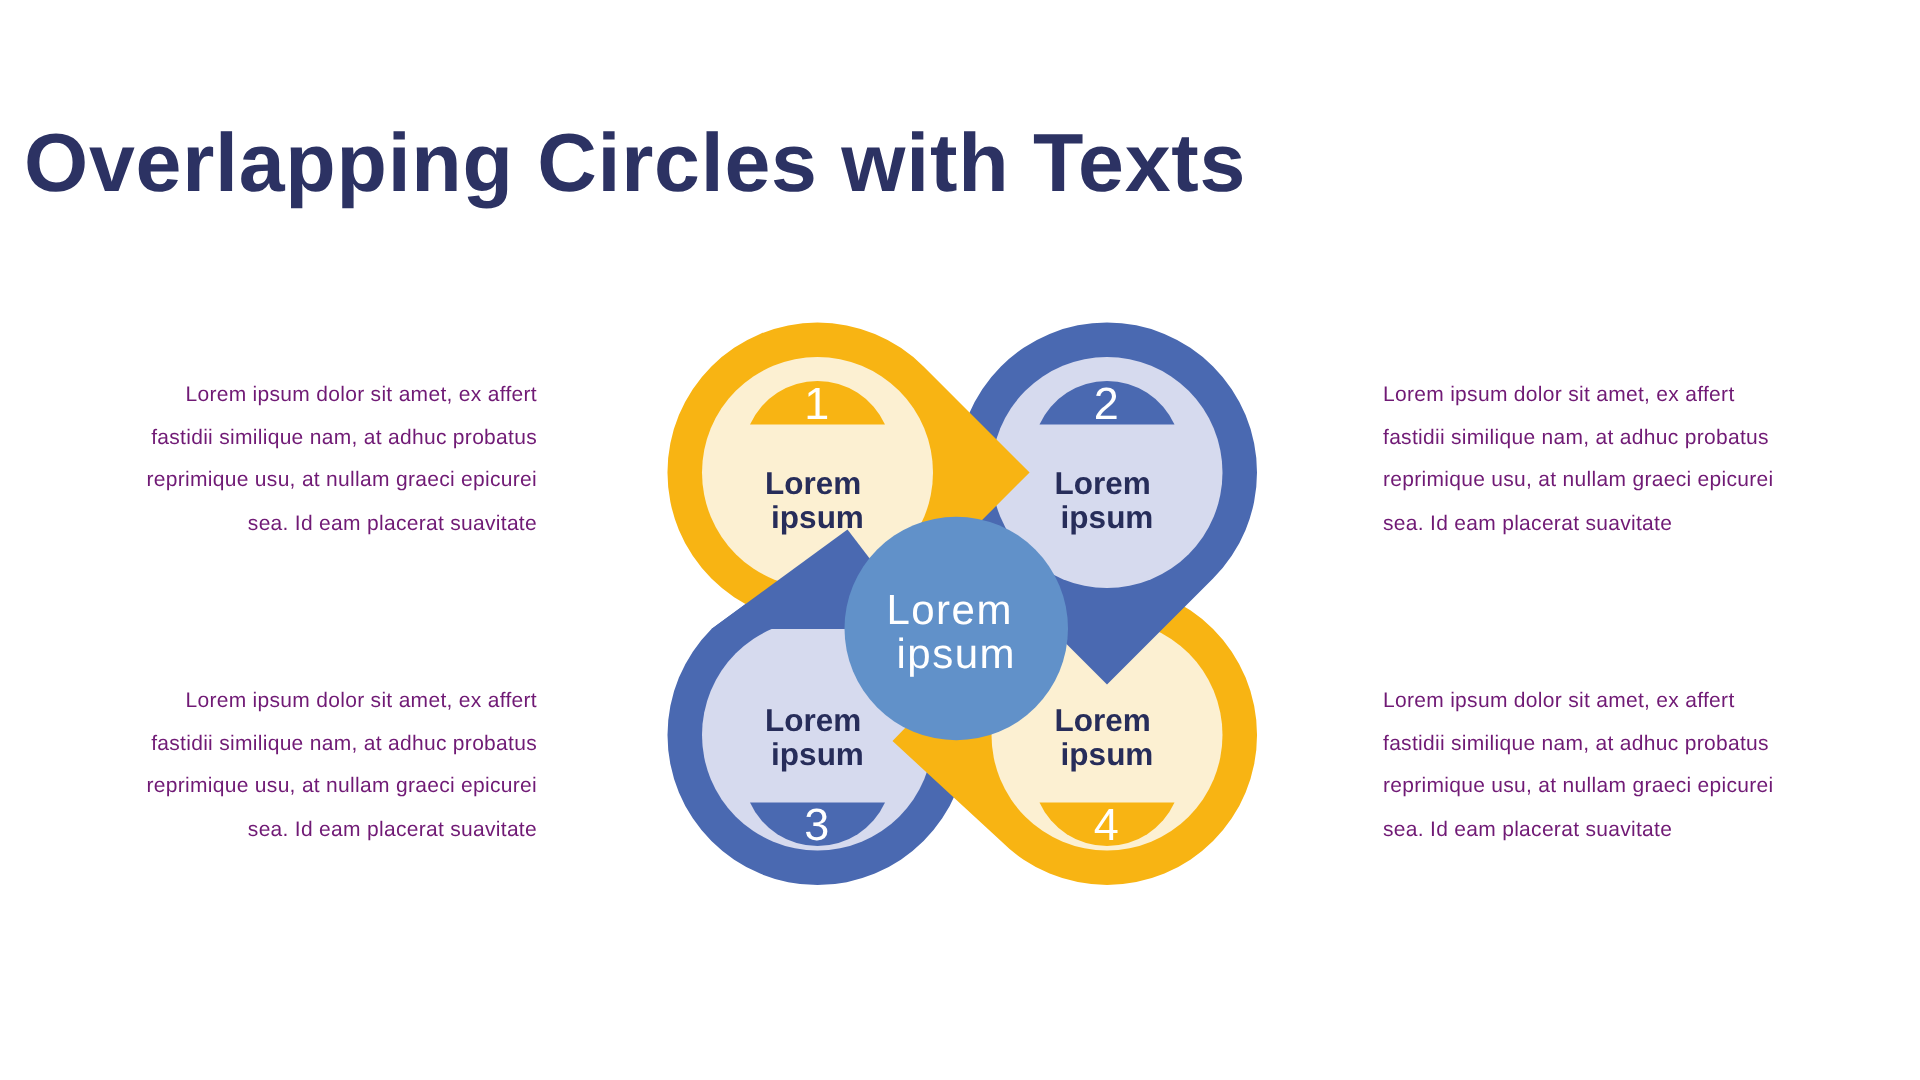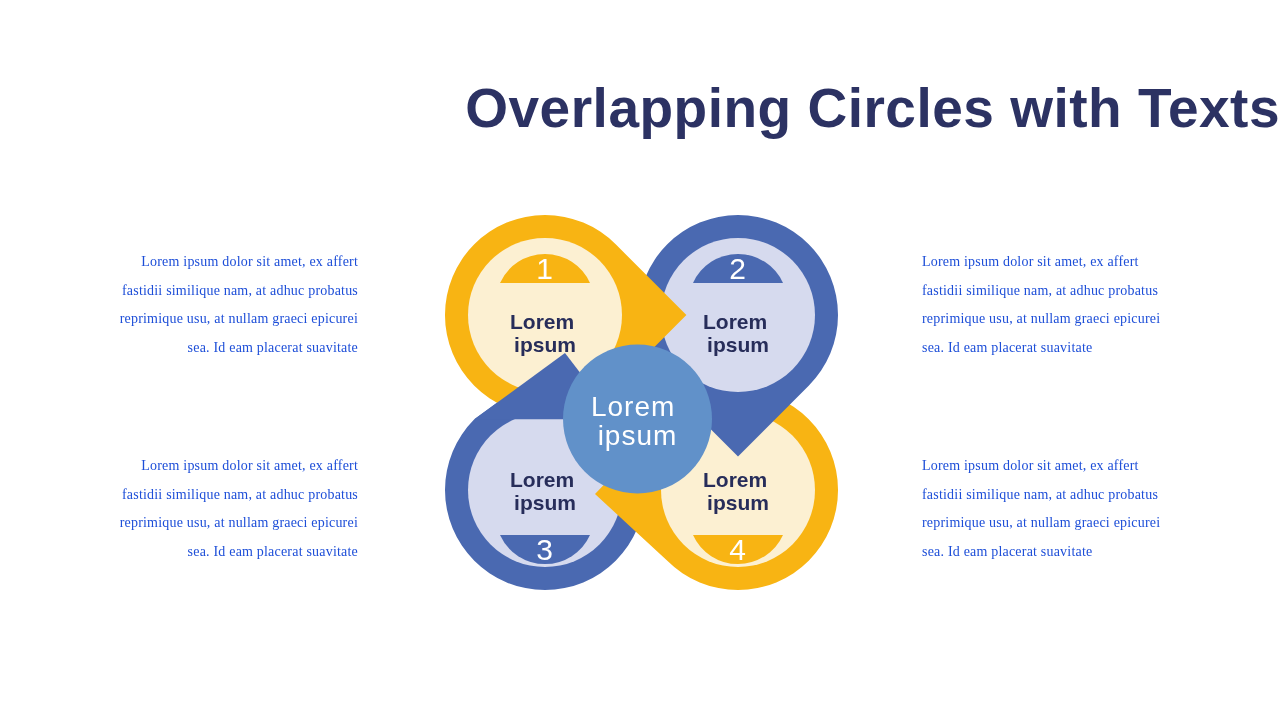--- a/index.html
+++ b/index.html
@@ -8,36 +8,35 @@
     background: #ffffff;
     font-family: "Liberation Sans", sans-serif;
     position: relative;
     overflow: hidden;
   }
   .slide { position: absolute; inset: 0; }
   .title {
     position: absolute;
     left: 16px; right: 0; top: 80px;
     margin: 0;
-    text-align: right;
+    text-align: left;
     font-size: 55px;
     line-height: 56px;
     font-weight: 800;
     letter-spacing: 0.5px;
     color: #2C3263;
   }
   .tb {
     position: absolute;
     width: 280px;
     font-size: 14px;
     line-height: 28.6px;
     letter-spacing: 0.2px;
-    color: #1d4ed8;
+    color: #701a75;
     font-weight: 400;
-    font-family: Liberation Serif, serif;
   }
   .tb .ln { display: block; }
   .tb.tl { left: 78px;  top: 248px; text-align: right; }
   .tb.bl { left: 78px;  top: 452px; text-align: right; }
   .tb.tr { left: 922px; top: 248px; text-align: left; }
   .tb.br { left: 922px; top: 452px; text-align: left; }
   svg.diagram { position: absolute; left: 0; top: 0; }
   .badge-num {
     font-size: 30px; font-weight: 300;
     letter-spacing: 1px;

